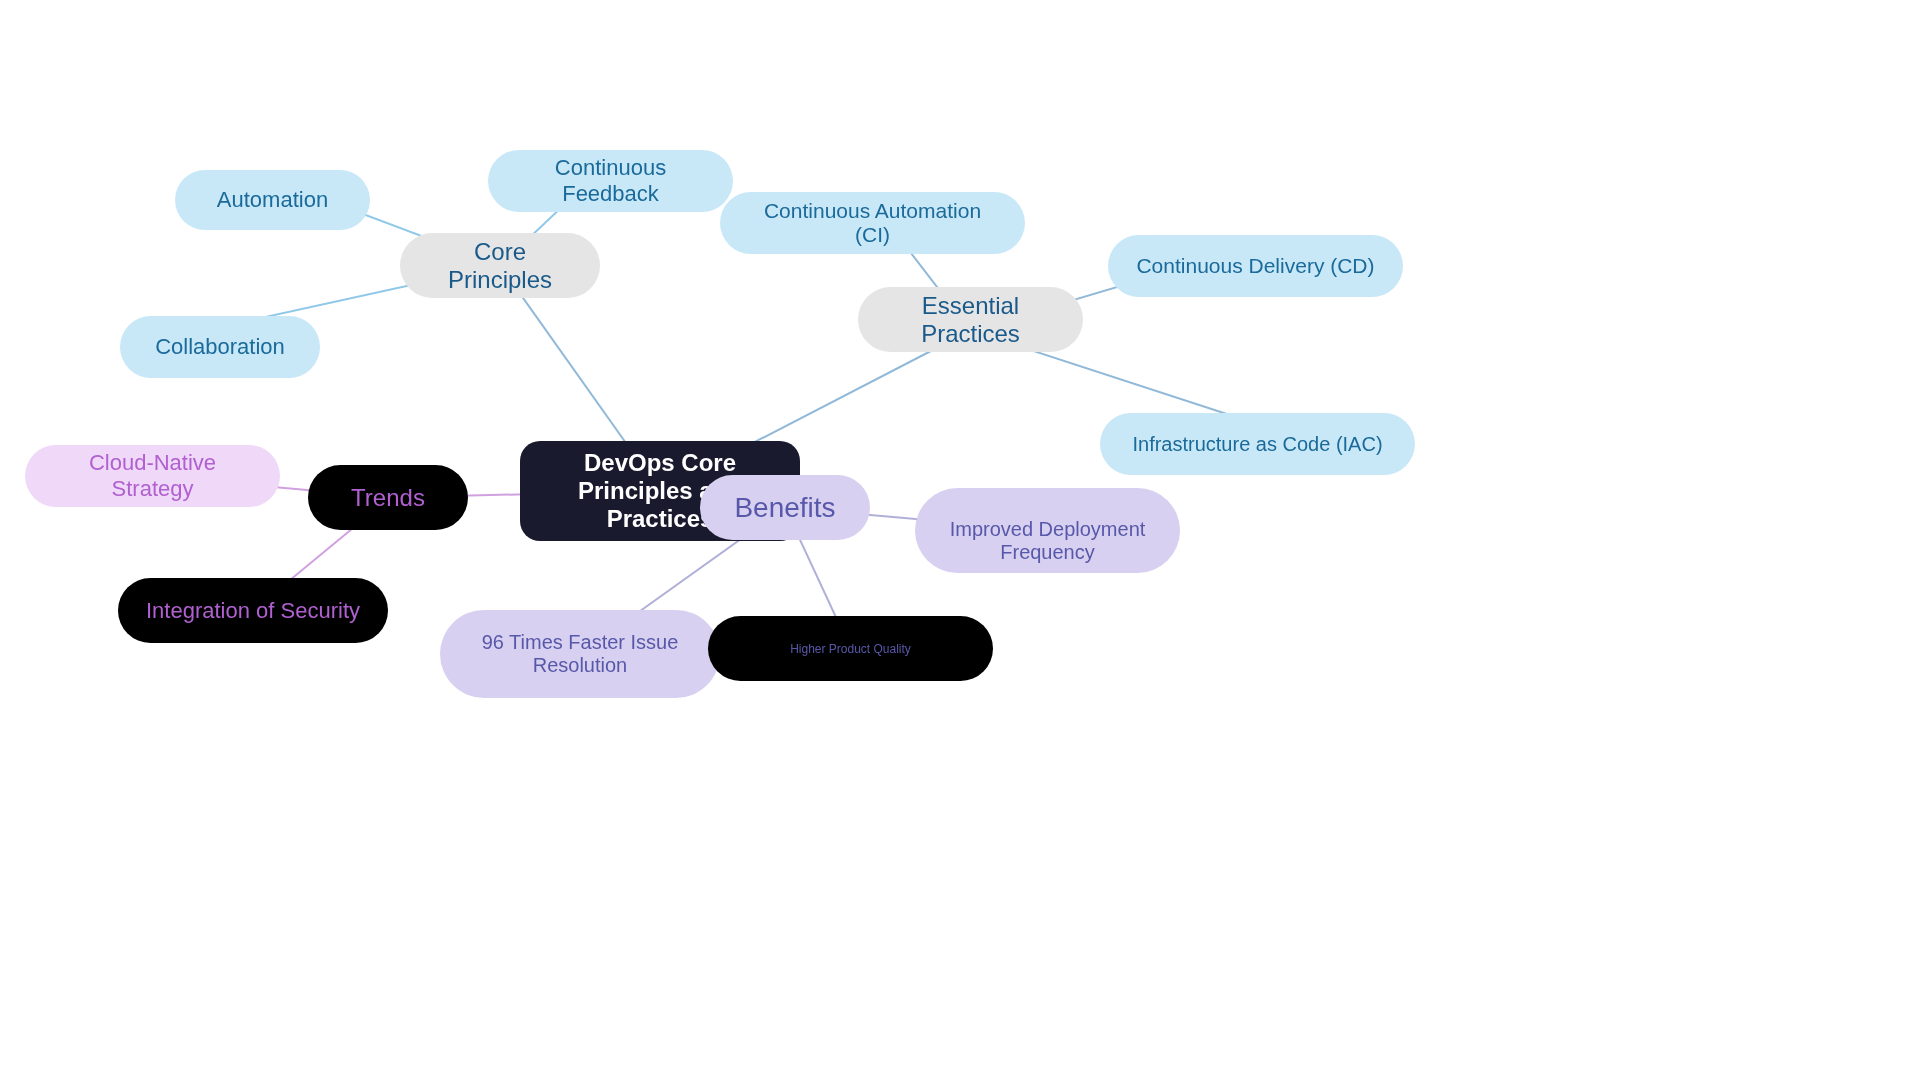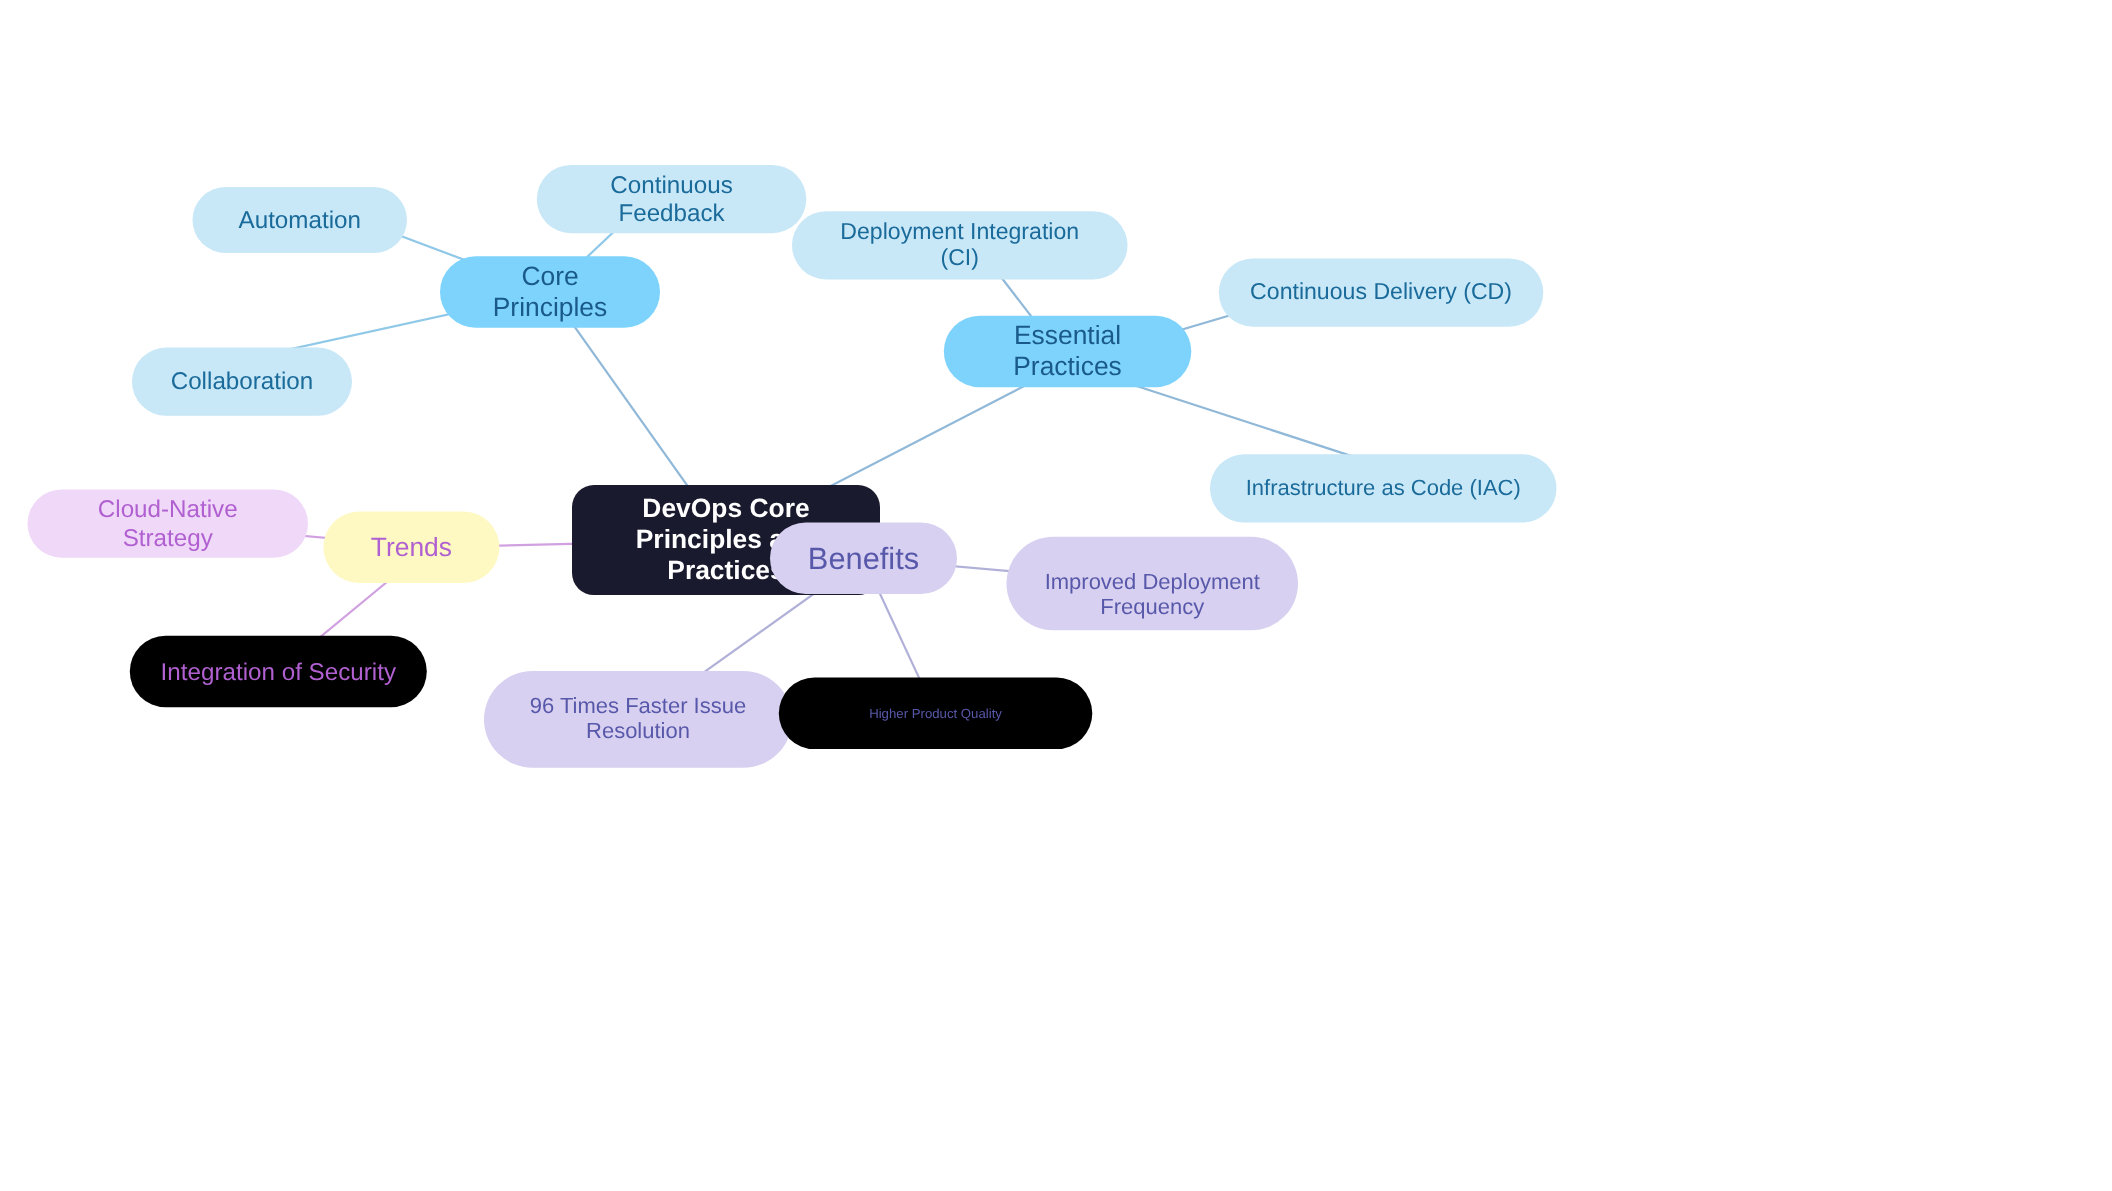--- a/index.html
+++ b/index.html
@@ -39,21 +39,21 @@
       height: 100px;
       border-radius: 20px;
     }
     .node-blue {
       background: #c8e8f8;
       color: #1a6a9a;
       border: none;
       margin-top: 20px;
     }
     .node-blue-mid {
-      background: #7dd3fc;
+      background: #e5e5e5;
       color: #1a5a8a;
       font-size: 24px;
     }
     .node-purple {
       background: #e0d0f0;
       color: #6a3a9a;
       border: none;
     }
     .node-purple-mid {
       background: #d8c8f0;
@@ -111,32 +111,32 @@
 
 <div class="node node-blue" style="left: 120px; top: 296px; width: 200px; height: 62px;">
   <span>Collaboration</span>
 </div>
 
 <div class="node node-blue-mid" style="left: 858px; top: 287px; width: 225px; height: 65px;">
   <span>Essential Practices</span>
 </div>
 
 <div class="node node-blue" style="left: 720px; top: 172px; width: 305px; height: 62px; font-size: 21px;">
-  <span>Deployment Integration (CI)</span>
+  <span>Continuous Automation (CI)</span>
 </div>
 
 <div class="node node-blue" style="left: 1108px; top: 215px; width: 295px; height: 62px; font-size: 21px;">
   <span>Continuous Delivery (CD)</span>
 </div>
 
 <div class="node node-blue" style="left: 1100px; top: 393px; width: 315px; height: 62px; font-size: 20px;">
   <span>Infrastructure as Code (IAC)</span>
 </div>
 
-<div class="node node-purple-mid" style="left: 294px; top: 465px; width: 160px; height: 65px; color: #b060d0; background: #fef9c3; align-items: center;">
+<div class="node node-purple-mid" style="left: 308px; top: 465px; width: 160px; height: 65px; color: #b060d0; background: #000000; align-items: center;">
   <span>Trends</span>
 </div>
 
 <div class="node node-purple" style="left: 25px; top: 445px; width: 255px; height: 62px; color: #b060d0; background: #f0d8f8;">
   <span>Cloud-Native Strategy</span>
 </div>
 
 <div class="node node-purple" style="left: 118px; top: 578px; width: 270px; height: 65px; color: #b060d0; background: #000000;">
   <span>Integration of Security</span>
 </div>

